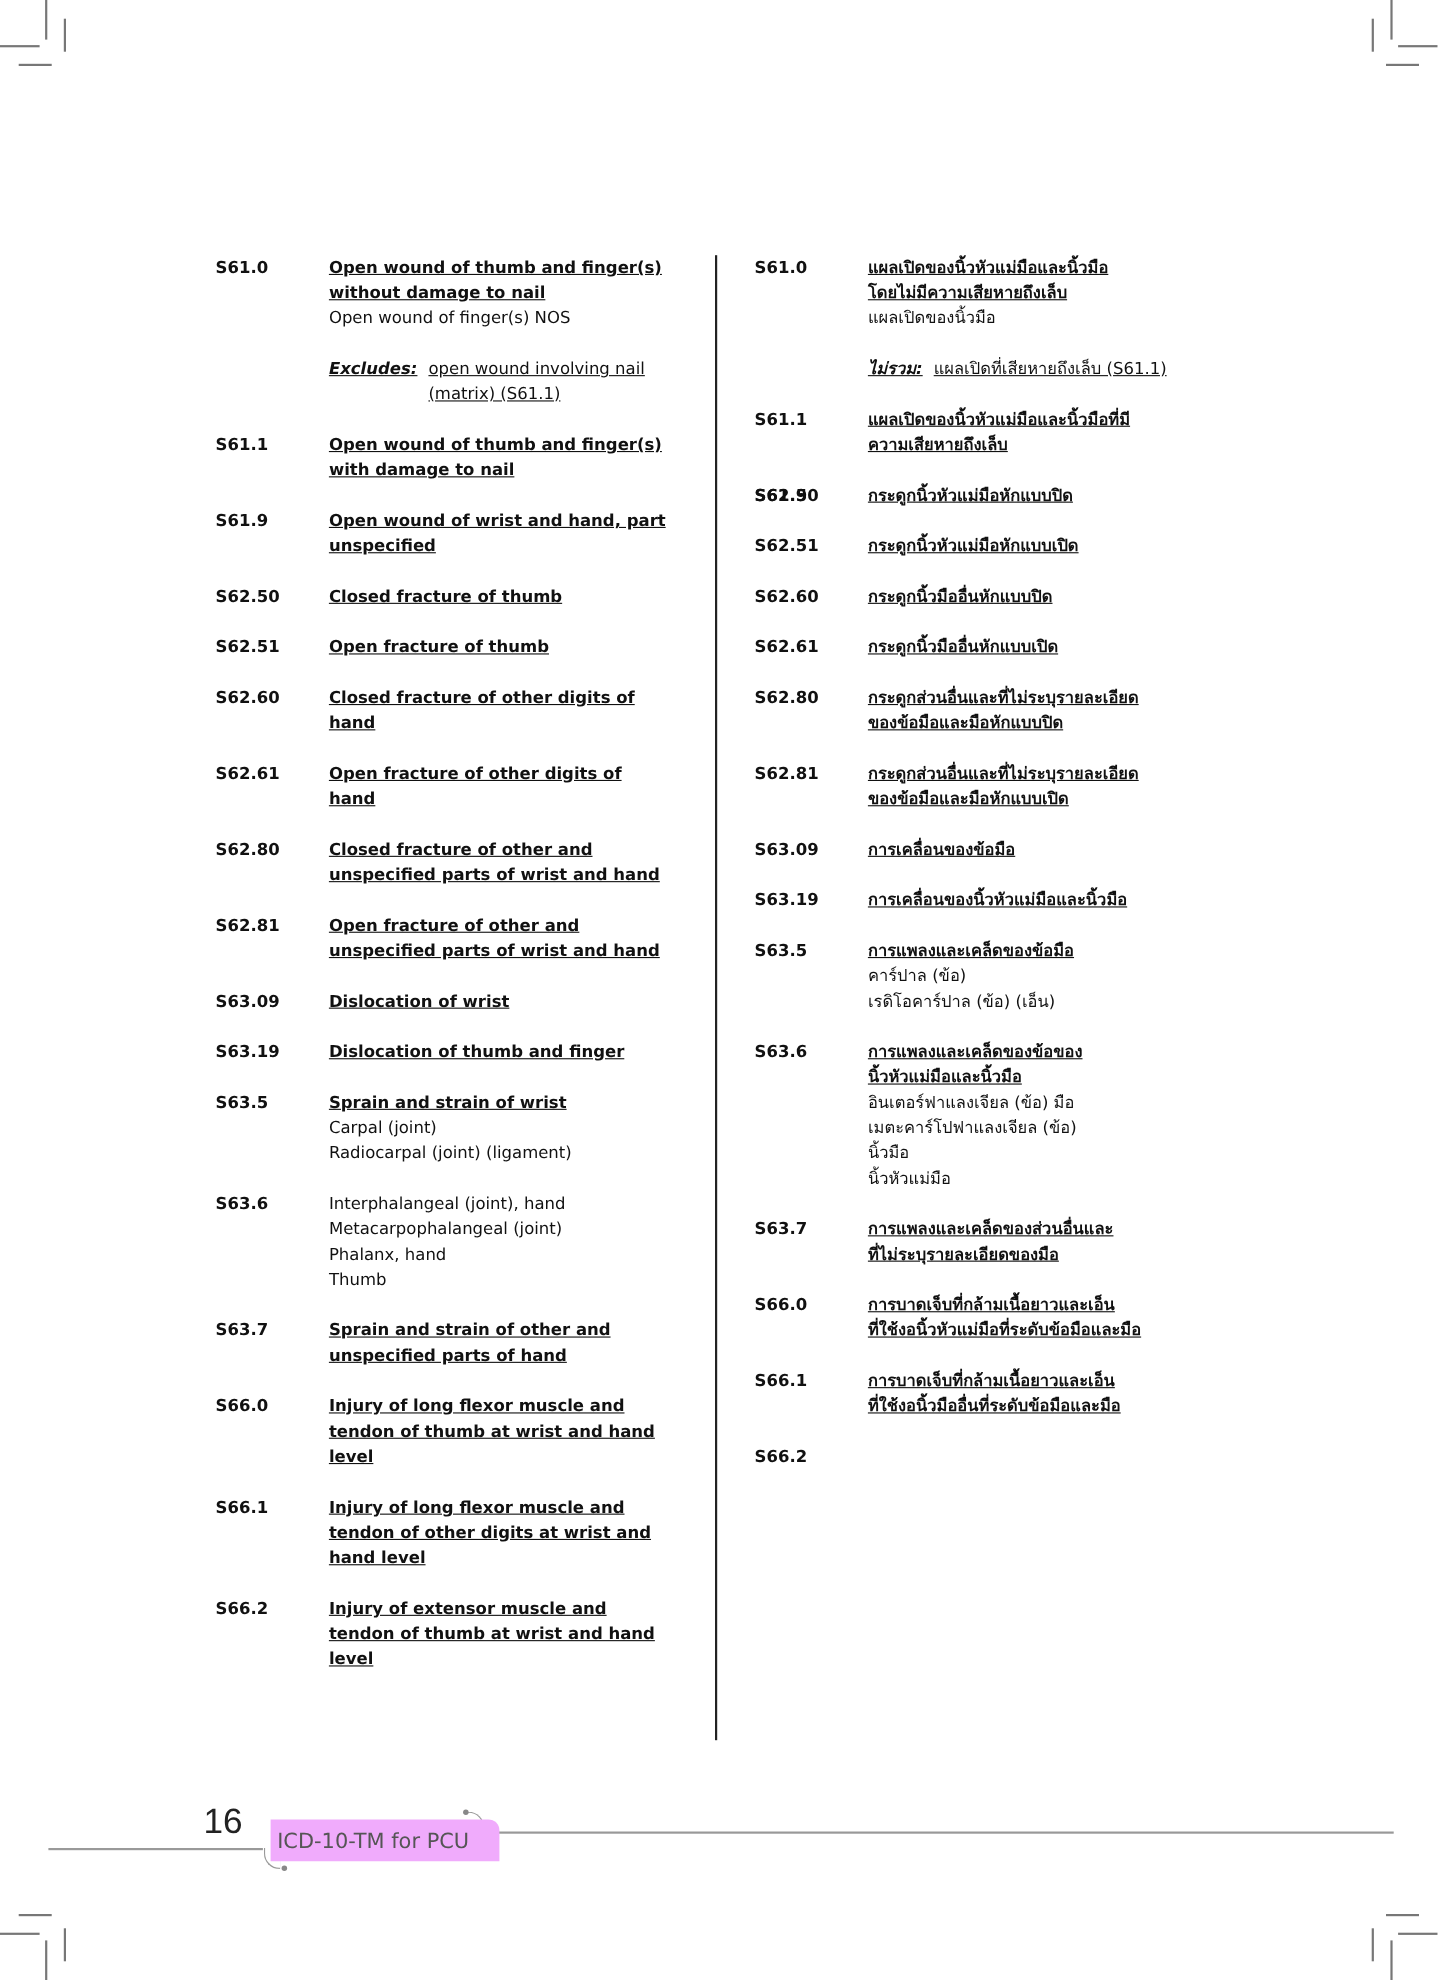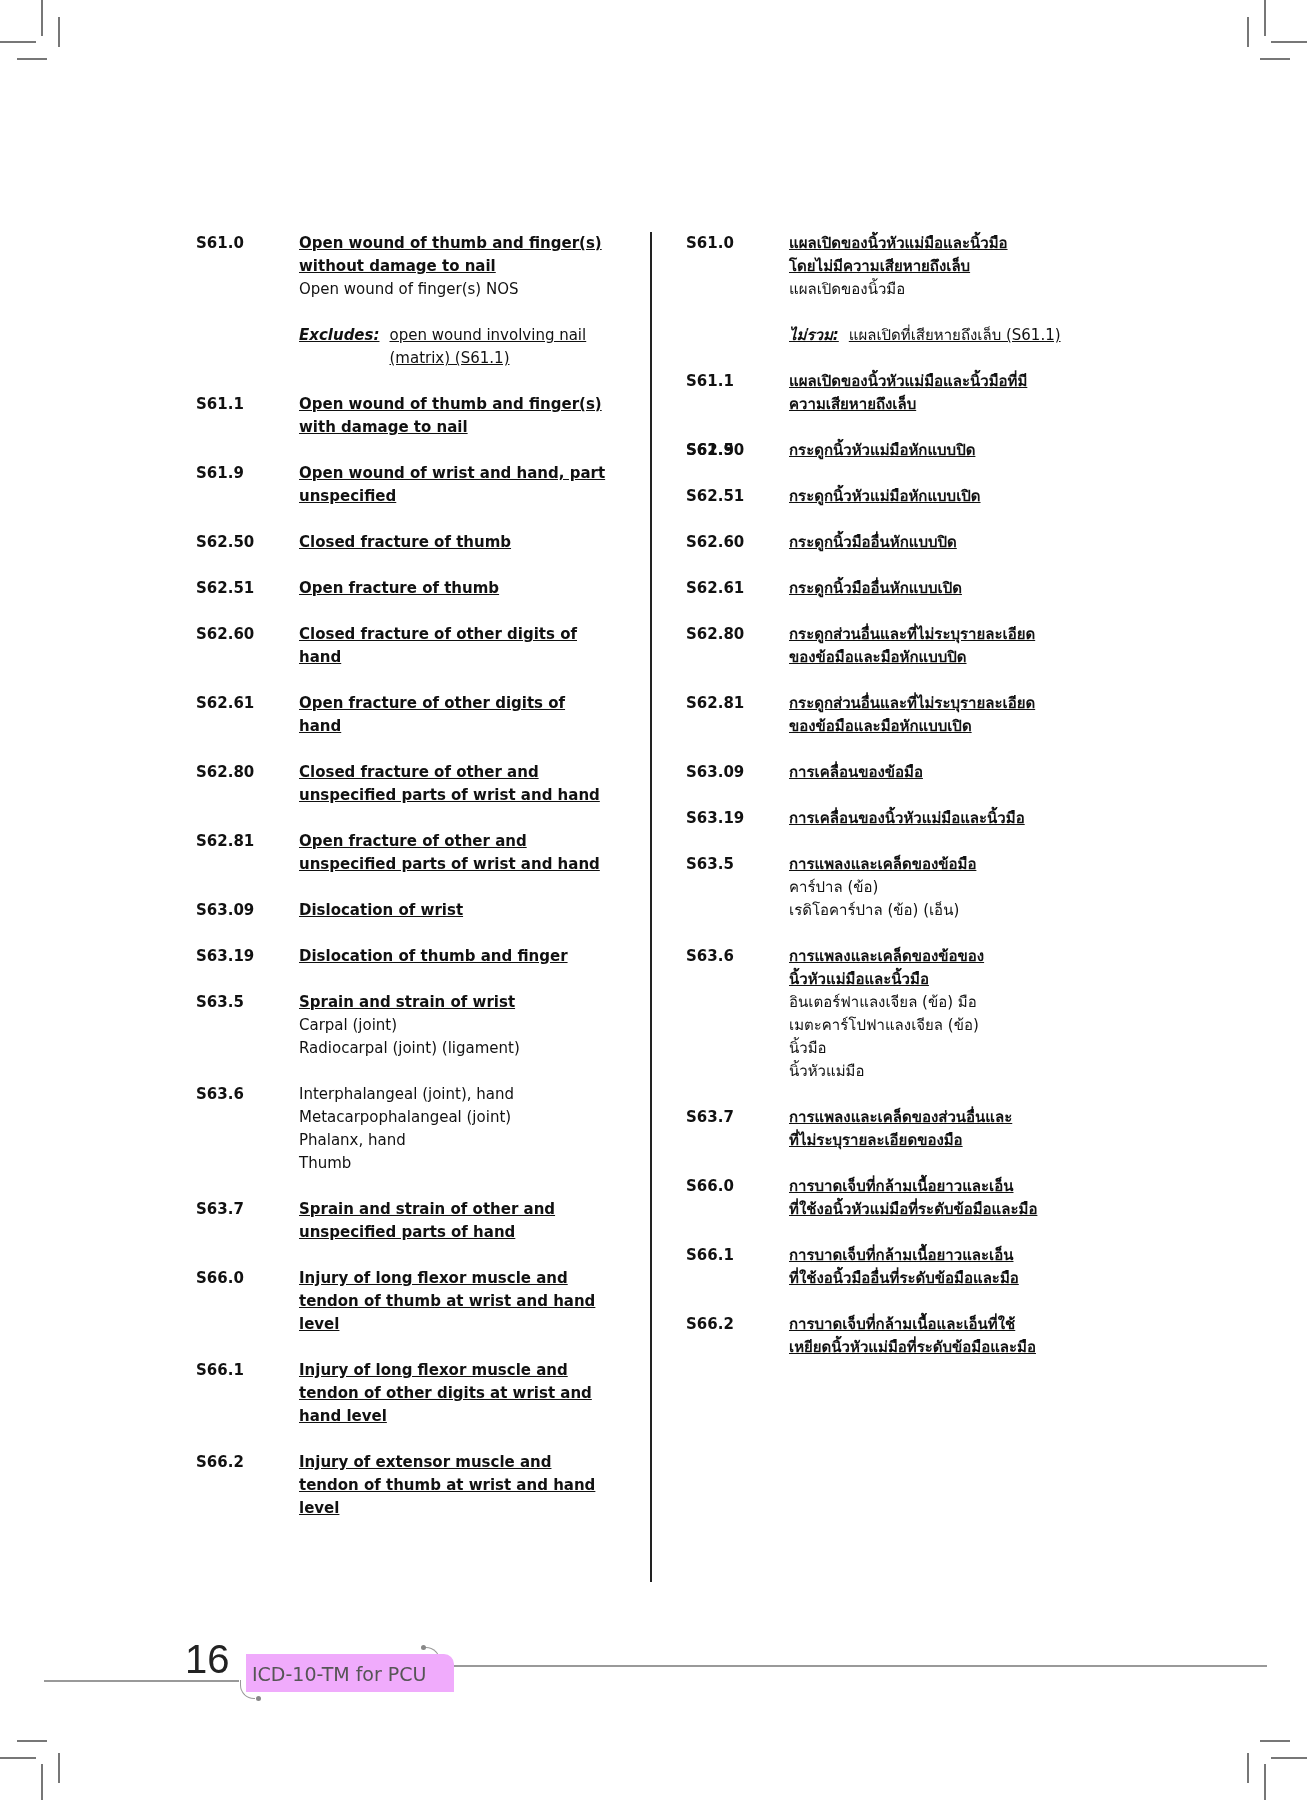--- a/index.html
+++ b/index.html
@@ -12,21 +12,21 @@
   .entry { position:relative; margin-bottom:23px; font-size:15px; line-height:23px; }
   .code { position:absolute; left:0; top:0; font-weight:bold; }
   .body { margin-left:103px; }
   .title { font-weight:bold; white-space:pre-line;text-decoration:underline; }
   .incl { font-weight:normal; }
   .excl { margin-top:23px; display:flex;text-decoration:underline; }
   .excl .lbl { font-weight:bold; font-style:italic; margin-right:10px; white-space:nowrap; }
   .excl .txt { white-space:pre-line; }
   .divider { position:absolute; left:650px; top:232px; width:1.5px; height:1350px; background:#222; }
   .footer-line { position:absolute; height:1.5px; background:#999; }
-  .page-num { position:absolute; left:185px; top:1637px; font-family:"Liberation Sans", sans-serif; font-size:40px; color:#222; }
+  .page-num { position:absolute; left:185px; top:1637px; font-family:"Liberation Sans", sans-serif; font-size:32px; color:#222; }
   .foot-label { position:absolute; left:246px; top:1654px; width:208px; height:38px; background:#f0abfc;
                 border-top-right-radius:10px; font-family:"DejaVu Sans", sans-serif; font-size:19px; color:#555;
                 line-height:40px; padding-left:6px; box-sizing:border-box; }
   .curve { position:absolute; border:1.5px solid #999; }
   .dot { position:absolute; width:5px; height:5px; border-radius:50%; background:#888; }
 </style>
 </head>
 <body>
 
 <div class="crop" style="left:41px;top:0;width:2px;height:36px;"></div>
@@ -289,24 +289,20 @@
   </div>
     <div class="entry">
     <div class="code">S66.1</div>
     <div class="body">
       <div class="title">การบาดเจ็บที่กล้ามเนื้อยาวและเอ็น
 ที่ใช้งอนิ้วมืออื่นที่ระดับข้อมือและมือ</div>
     </div>
   </div>
     <div class="entry">
     <div class="code">S66.2</div>
-    <div class="body">
-      <div class="title">การบาดเจ็บที่กล้ามเนื้อและเอ็นที่ใช้
-เหยียดนิ้วหัวแม่มือที่ระดับข้อมือและมือ</div>
-    </div>
   </div>
   </div>
 
 <div class="footer-line" style="left:44px;top:1680px;width:195px;"></div>
 <div class="footer-line" style="left:440px;top:1665px;width:827px;"></div>
 <div class="curve" style="left:240px;top:1680px;width:14px;height:18px;border-top:none;border-right:none;border-bottom-left-radius:14px;"></div>
 <div class="dot" style="left:256px;top:1696px;"></div>
 <div class="curve" style="left:425px;top:1647px;width:14px;height:18px;border-bottom:none;border-left:none;border-top-right-radius:14px;"></div>
 <div class="dot" style="left:421px;top:1645px;"></div>
 <div class="page-num">16</div>

